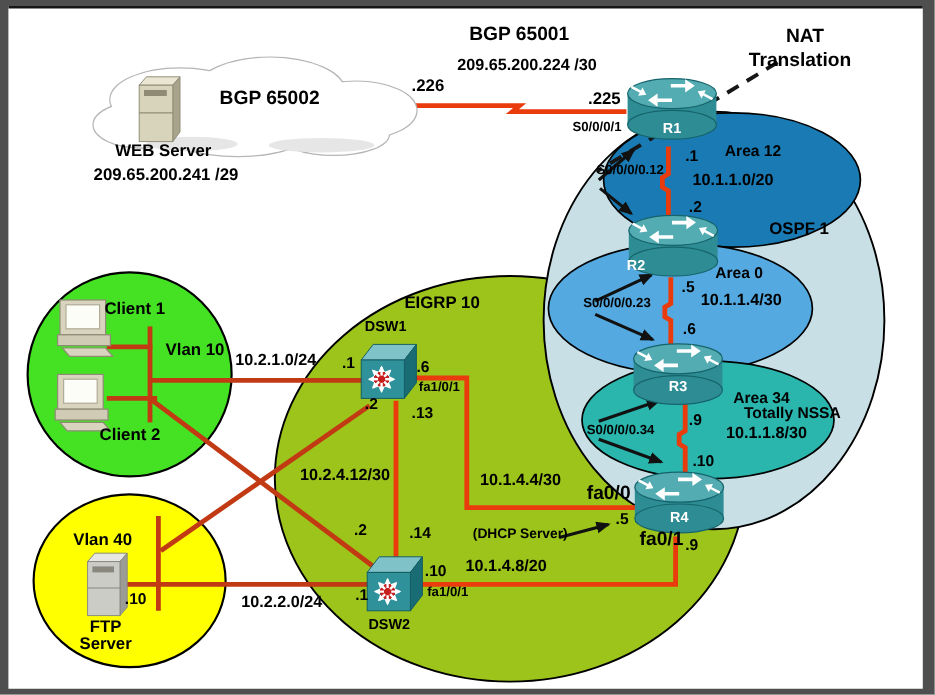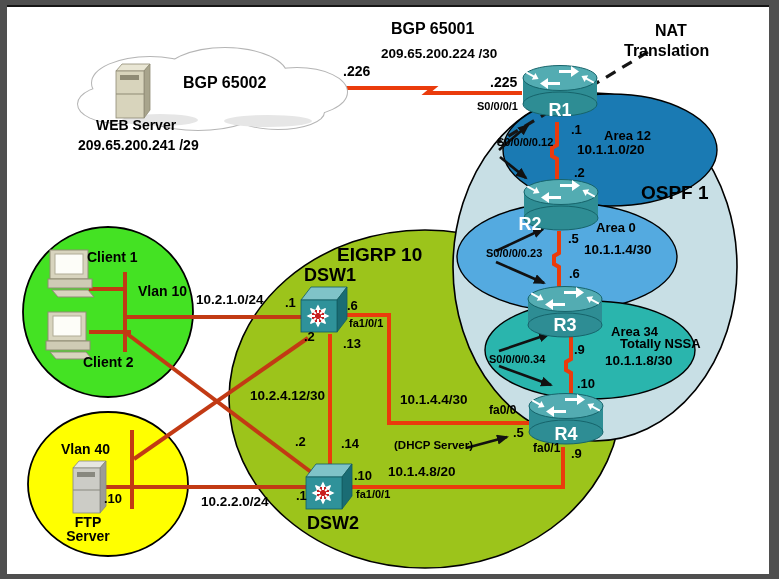--- a/index.html
+++ b/index.html
@@ -5,22 +5,22 @@
   html,body{margin:0;padding:0;background:#777;}
   #stage{position:relative;width:779px;height:579px;background:#fff;overflow:hidden;
          font-family:"Liberation Sans",sans-serif;}
   #frame{position:absolute;inset:0;z-index:60;pointer-events:none;
          border-top:5px solid #4f4f4f;border-left:7px solid #4f4f4f;
          border-right:10px solid #4f4f4f;border-bottom:5px solid #4f4f4f;
          box-shadow:inset 0 2px 0 #161616;}
   svg{position:absolute;left:0;top:0;z-index:1;}
   .lbl{position:absolute;z-index:10;font-weight:bold;color:#000;white-space:nowrap;
        font-size:13px;line-height:1.05;}
-  .s11{font-size:11px}.s115{font-size:11.5px}.s12{font-size:12px}.s135{font-size:13.5px}
-  .s14{font-size:14px}.s15{font-size:18px}.s16{font-size:16px}.s17{font-size:19px}
+  .s11{font-size:11px}.s115{font-size:11.5px}.s12{font-size:16px}.s135{font-size:13.5px}
+  .s14{font-size:14px}.s15{font-size:12px}.s16{font-size:16px}.s17{font-size:14px}
   .s26{font-size:26px;letter-spacing:.2px}
   .ctr{transform:translateX(-50%)}
   .wht{color:#fff}
 </style>
 </head>
 <body>
 
 <div id="stage">
   <div id="frame"></div>
 
@@ -214,21 +214,21 @@
   <div class="lbl s16" style="left:624px;top:43px">Translation</div>
   <div class="lbl s16" style="left:183px;top:75px">BGP 65002</div>
   <div class="lbl s14" style="left:96px;top:118px">WEB Server</div>
   <div class="lbl s14" style="left:78px;top:138px">209.65.200.241 /29</div>
   <div class="lbl s14" style="left:343px;top:64px">.226</div>
   <div class="lbl s14" style="left:490px;top:75px">.225</div>
   <div class="lbl s11" style="left:477px;top:101px">S0/0/0/1</div>
 
   <div class="lbl s17" style="left:641px;top:183px">OSPF 1</div>
 
-  <div class="lbl" style="left:604px;top:129px">Area 12</div>
+  <div class="lbl" style="left:604px;top:119px">Area 12</div>
   <div class="lbl s135" style="left:577px;top:143px">10.1.1.0/20</div>
   <div class="lbl" style="left:571px;top:123px">.1</div>
   <div class="lbl s11" style="left:497px;top:137px">S0/0/0/0.12</div>
   <div class="lbl" style="left:574px;top:166px">.2</div>
 
   <div class="lbl" style="left:596px;top:221px">Area 0</div>
   <div class="lbl" style="left:568px;top:232px">.5</div>
   <div class="lbl s135" style="left:584px;top:243px">10.1.1.4/30</div>
   <div class="lbl s11" style="left:486px;top:248px">S0/0/0/0.23</div>
   <div class="lbl" style="left:569px;top:267px">.6</div>

